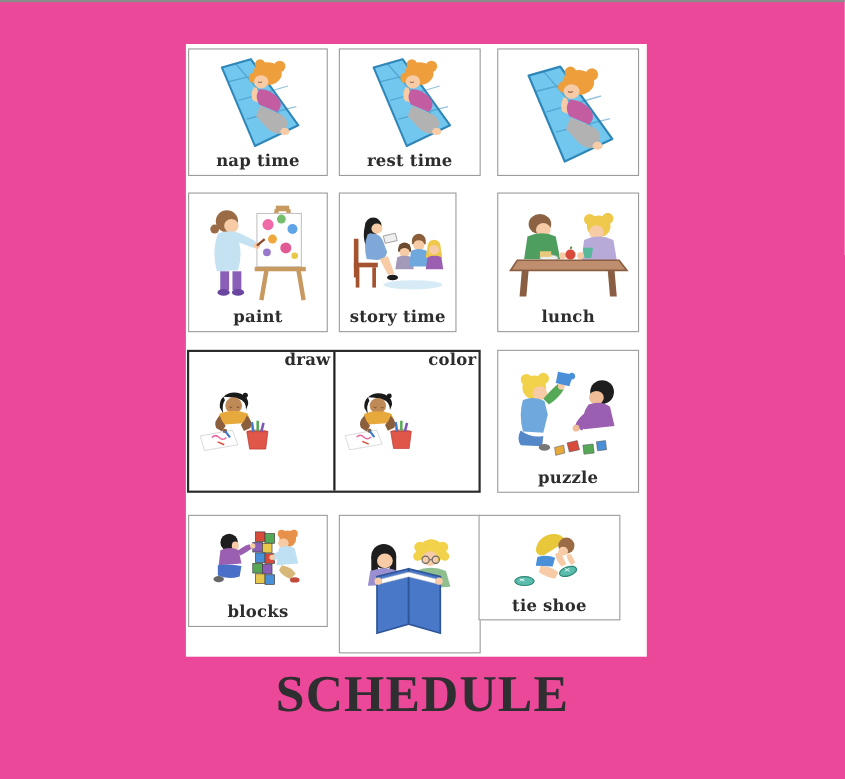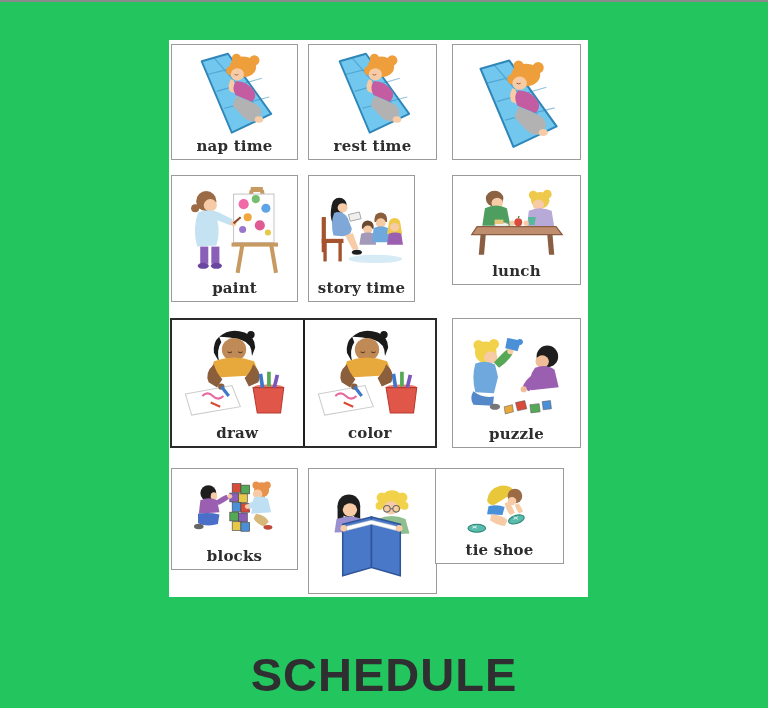--- a/index.html
+++ b/index.html
@@ -1,31 +1,31 @@
 <!DOCTYPE html>
 <html><head>
 <meta charset="utf-8">
 <style>
   html,body{margin:0;padding:0;}
   body{width:768px;height:708px;overflow:hidden;font-family:"Liberation Sans",sans-serif;}
-  .stage{position:relative;width:768px;height:708px;background:#22c55e;overflow:hidden;}
+  .stage{position:relative;width:768px;height:708px;background:#ec4899;overflow:hidden;}
   .top-strip{position:absolute;top:0;left:0;right:0;height:2px;background:#8A8B8D;}
   .sheet{position:absolute;left:169px;top:40px;width:419px;height:557px;background:#FFFFFF;}
   .card{position:absolute;background:#FFFFFF;border:1.5px solid #9B9B9B;box-sizing:border-box;
         display:flex;flex-direction:column;}
   .card .art{flex:1;display:flex;align-items:center;justify-content:center;overflow:hidden;padding:3px 4px 0;}
   .card .art svg{width:95%;height:95%;}
   .card .label{font-family:"DejaVu Serif",serif;font-weight:700;font-size:15px;color:#2D2D2D;
         text-align:center;padding:0 2px 5px;line-height:1;letter-spacing:.2px;}
   .card.merged{border:2px solid #2B2B2B;flex-direction:row;}
-  .merged .half{flex:1;display:flex;flex-direction:column;min-width:0;}
+  .merged .half{flex:1;display:flex;flex-direction:row;min-width:0;}
   .merged .half.first{border-right:2.5px solid #1E1E1E;}
   .title{position:absolute;left:0;right:0;top:604px;text-align:center;
-        font-family:Liberation Sans, sans-serif;font-weight:bold;font-size:47px;
-        letter-spacing:1px;color:#2F2F31;margin-top:43px;}
+        font-family:Liberation Serif, serif;font-weight:bold;font-size:47px;
+        letter-spacing:1px;color:#2F2F31;}
 </style>
 </head>
 <body>
 
 <svg width="0" height="0" style="position:absolute" aria-hidden="true">
   <defs>
     <symbol id="ill-sleep" viewBox="0 0 110 92">
       <polygon points="20,12 48,4 94,68 52,88" fill="#72C7EE" stroke="#2F86B8" stroke-width="2" stroke-linejoin="round"></polygon>
       <path d="M33,8 L78,60 M26,26 L70,15 M36,44 L84,30 M44,62 L92,50" stroke="#2F86B8" stroke-width="1.2" fill="none" opacity=".5"></path>
       <ellipse cx="64" cy="18" rx="14" ry="11" fill="#EE9F3C"></ellipse>
@@ -264,21 +264,21 @@
       <div class="label">paint</div>
     </div>
     <div class="card" style="left:139px;top:135px;width:107px;height:127px">
       <div class="art">
           <svg viewBox="0 0 110 92">
             <use href="#ill-story"></use>
           </svg>
         </div>
       <div class="label">story time</div>
     </div>
-    <div class="card" style="left:283px;top:135px;width:129px;height:110px">
+    <div class="card" style="left:283px;top:135px;width:129px;height:127px">
       <div class="art">
           <svg viewBox="0 0 110 92">
             <use href="#ill-lunch"></use>
           </svg>
         </div>
       <div class="label">lunch</div>
     </div>
 
     <div class="card merged" style="left:1px;top:278px;width:267px;height:130px">
       <div class="half first">

